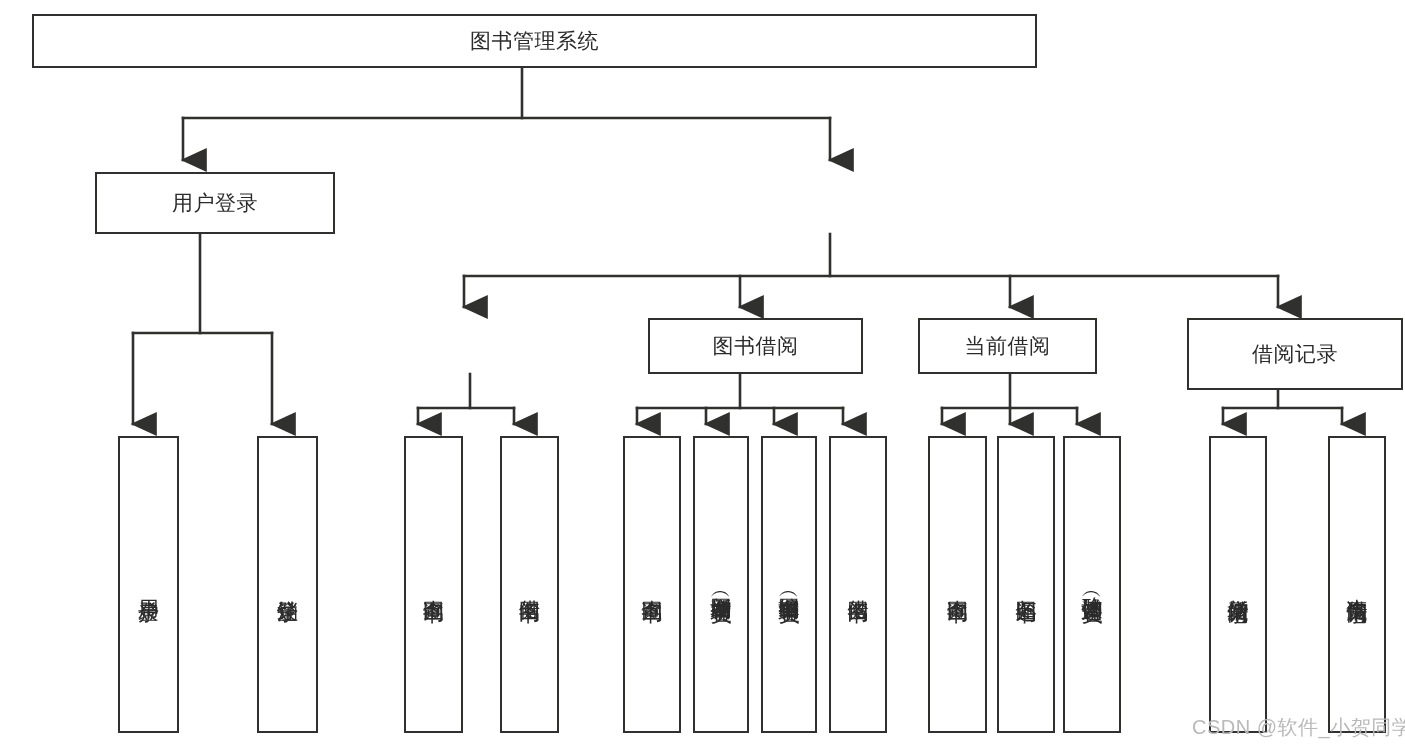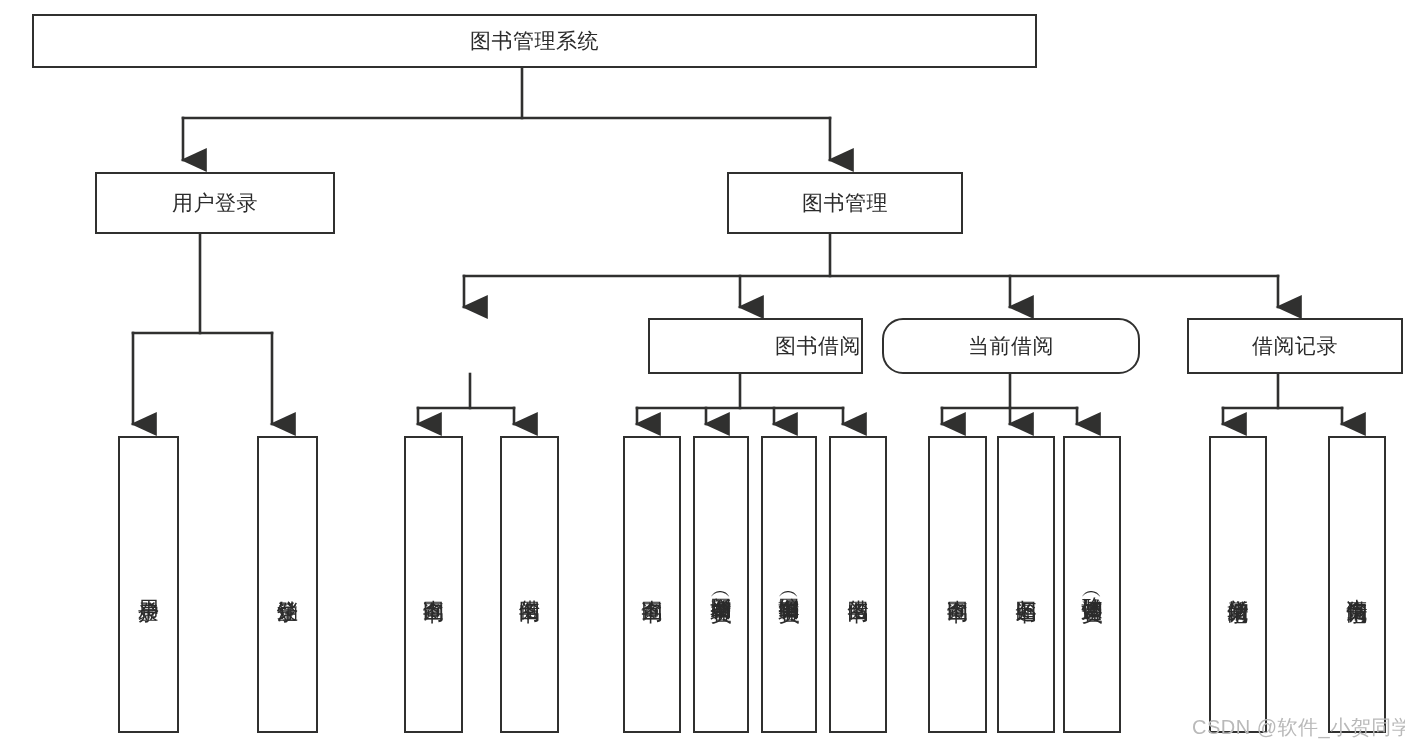--- a/index.html
+++ b/index.html
@@ -118,31 +118,28 @@
     </g>
   </svg>
 
   <div class="node h-node" style="left:17px; top:14px; width:1005px; height:54px;">
     <span class="node-label">图书管理系统</span>
   </div>
 
   <div class="node h-node" style="left:80px; top:172px; width:240px; height:62px;">
     <span class="node-label">用户登录</span>
   </div>
-  <div class="node h-node" style="left:712px; top:172px; width:236px; height:62px;">
-    <span class="node-label">图书管理</span>
-  </div>
 
-  <div class="node h-node" style="left:633px; top:318px; width:215px; height:56px;justify-content:flex-end;">
+  <div class="node h-node" style="left:633px; top:318px; width:215px; height:56px;">
     <span class="node-label">图书借阅</span>
   </div>
-  <div class="node h-node" style="left:867px; top:318px; width:258px; height:56px;border-radius:21px;">
+  <div class="node h-node" style="left:903px; top:318px; width:179px; height:56px;">
     <span class="node-label">当前借阅</span>
   </div>
-  <div class="node h-node" style="left:1172px; top:318px; width:216px; height:56px;">
+  <div class="node h-node" style="left:1172px; top:318px; width:216px; height:72px;">
     <span class="node-label">借阅记录</span>
   </div>
 
   <div class="node v-node" style="left:103px; top:436px; width:61px; height:297px;">
     <span class="node-label">用户登录</span>
   </div>
   <div class="node v-node" style="left:242px; top:436px; width:61px; height:297px;">
     <span class="node-label">注销登录</span>
   </div>
 

